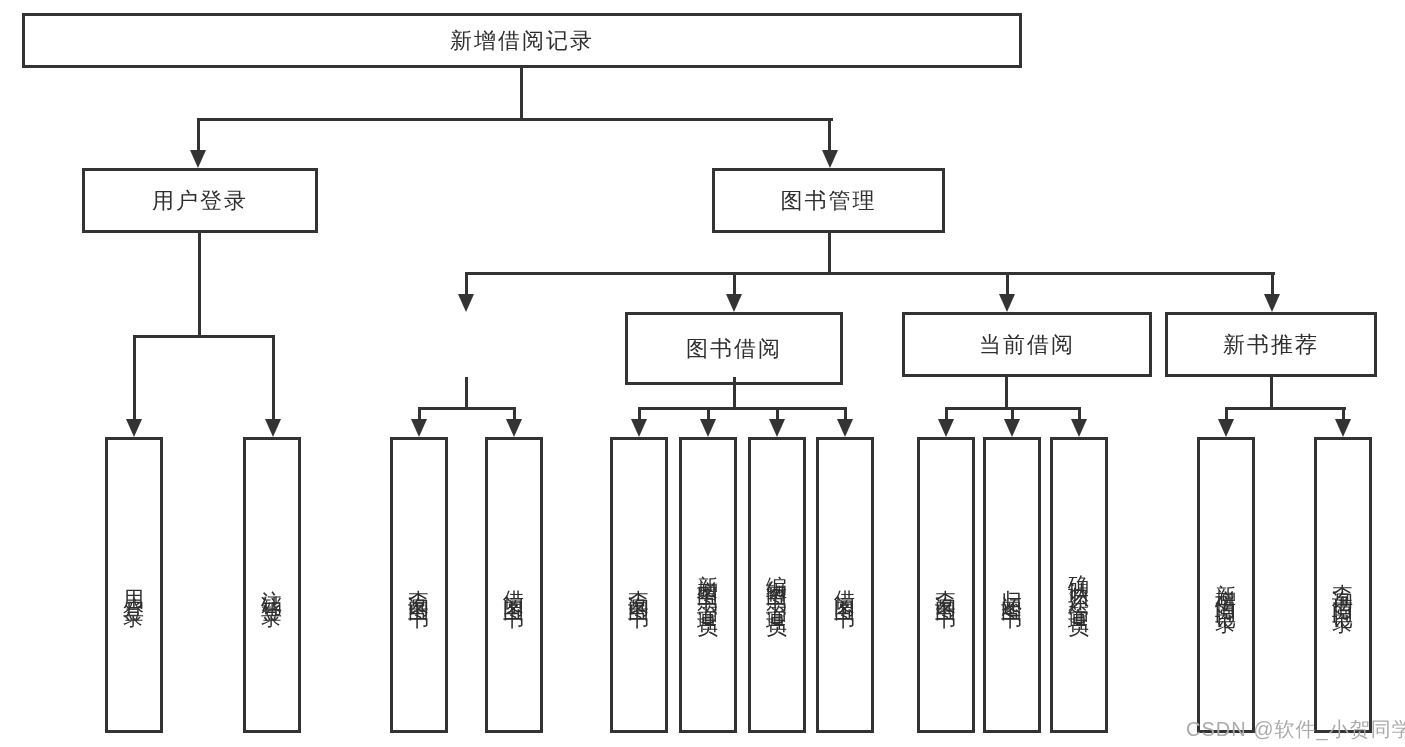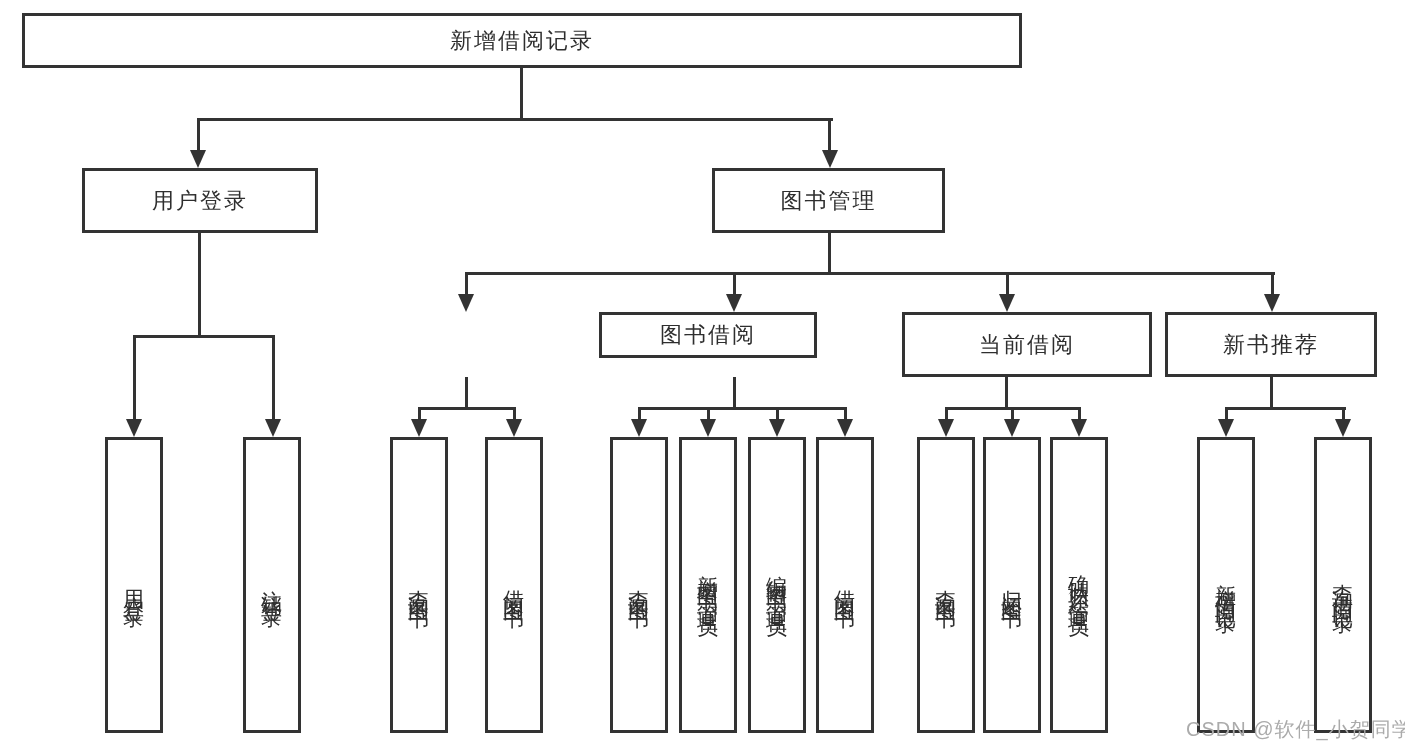--- a/index.html
+++ b/index.html
@@ -56,21 +56,21 @@
 </head>
 <body>
 
 <div id="canvas">
 
   <div class="box" style="left:22px;top:13px;width:1000px;height:55px">新增借阅记录</div>
 
   <div class="box" style="left:82px;top:168px;width:236px;height:65px">用户登录</div>
   <div class="box" style="left:712px;top:168px;width:233px;height:65px">图书管理</div>
 
-  <div class="box" style="left:599px;top:312px;width:218px;height:46px">图书借阅</div>
+  <div class="box" style="left:625px;top:312px;width:218px;height:73px">图书借阅</div>
   <div class="box" style="left:902px;top:312px;width:250px;height:65px">当前借阅</div>
   <div class="box" style="left:1165px;top:312px;width:212px;height:65px">新书推荐</div>
 
   <div class="vbox" style="left:105px;top:437px;width:58px;height:296px">
     <span class="vtext">用户登录</span>
   </div>
   <div class="vbox" style="left:243px;top:437px;width:58px;height:296px">
     <span class="vtext">注销登录</span>
   </div>
 

